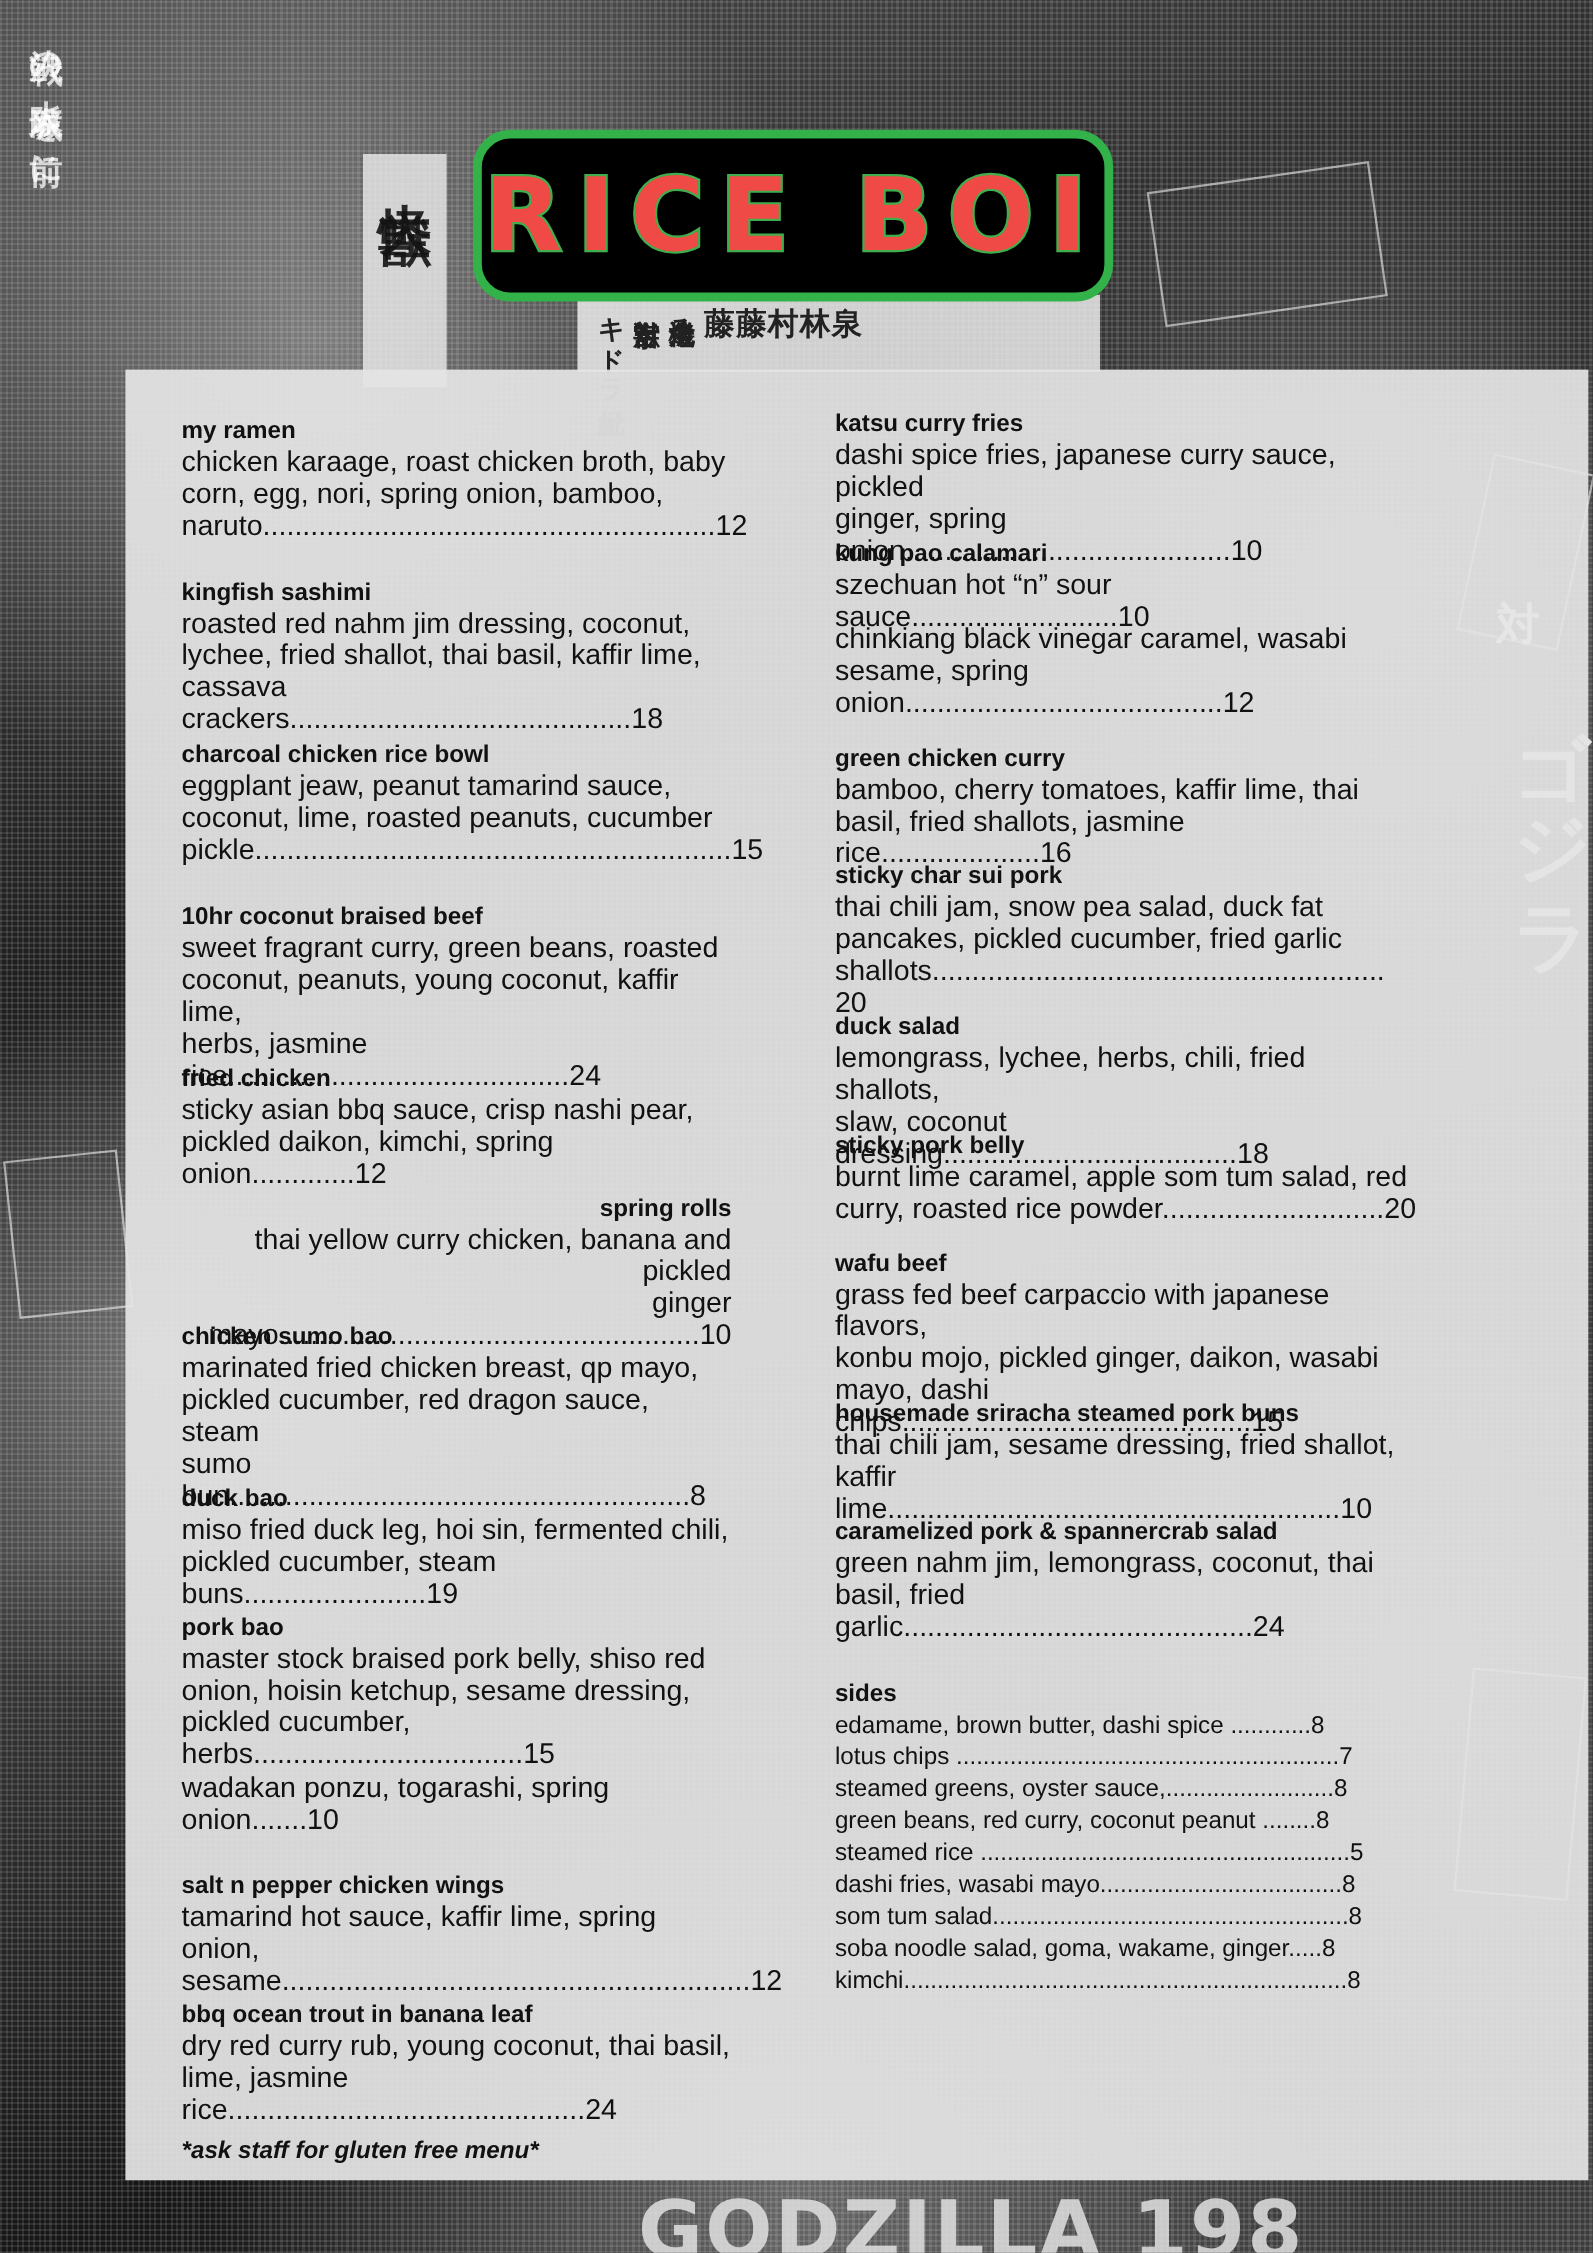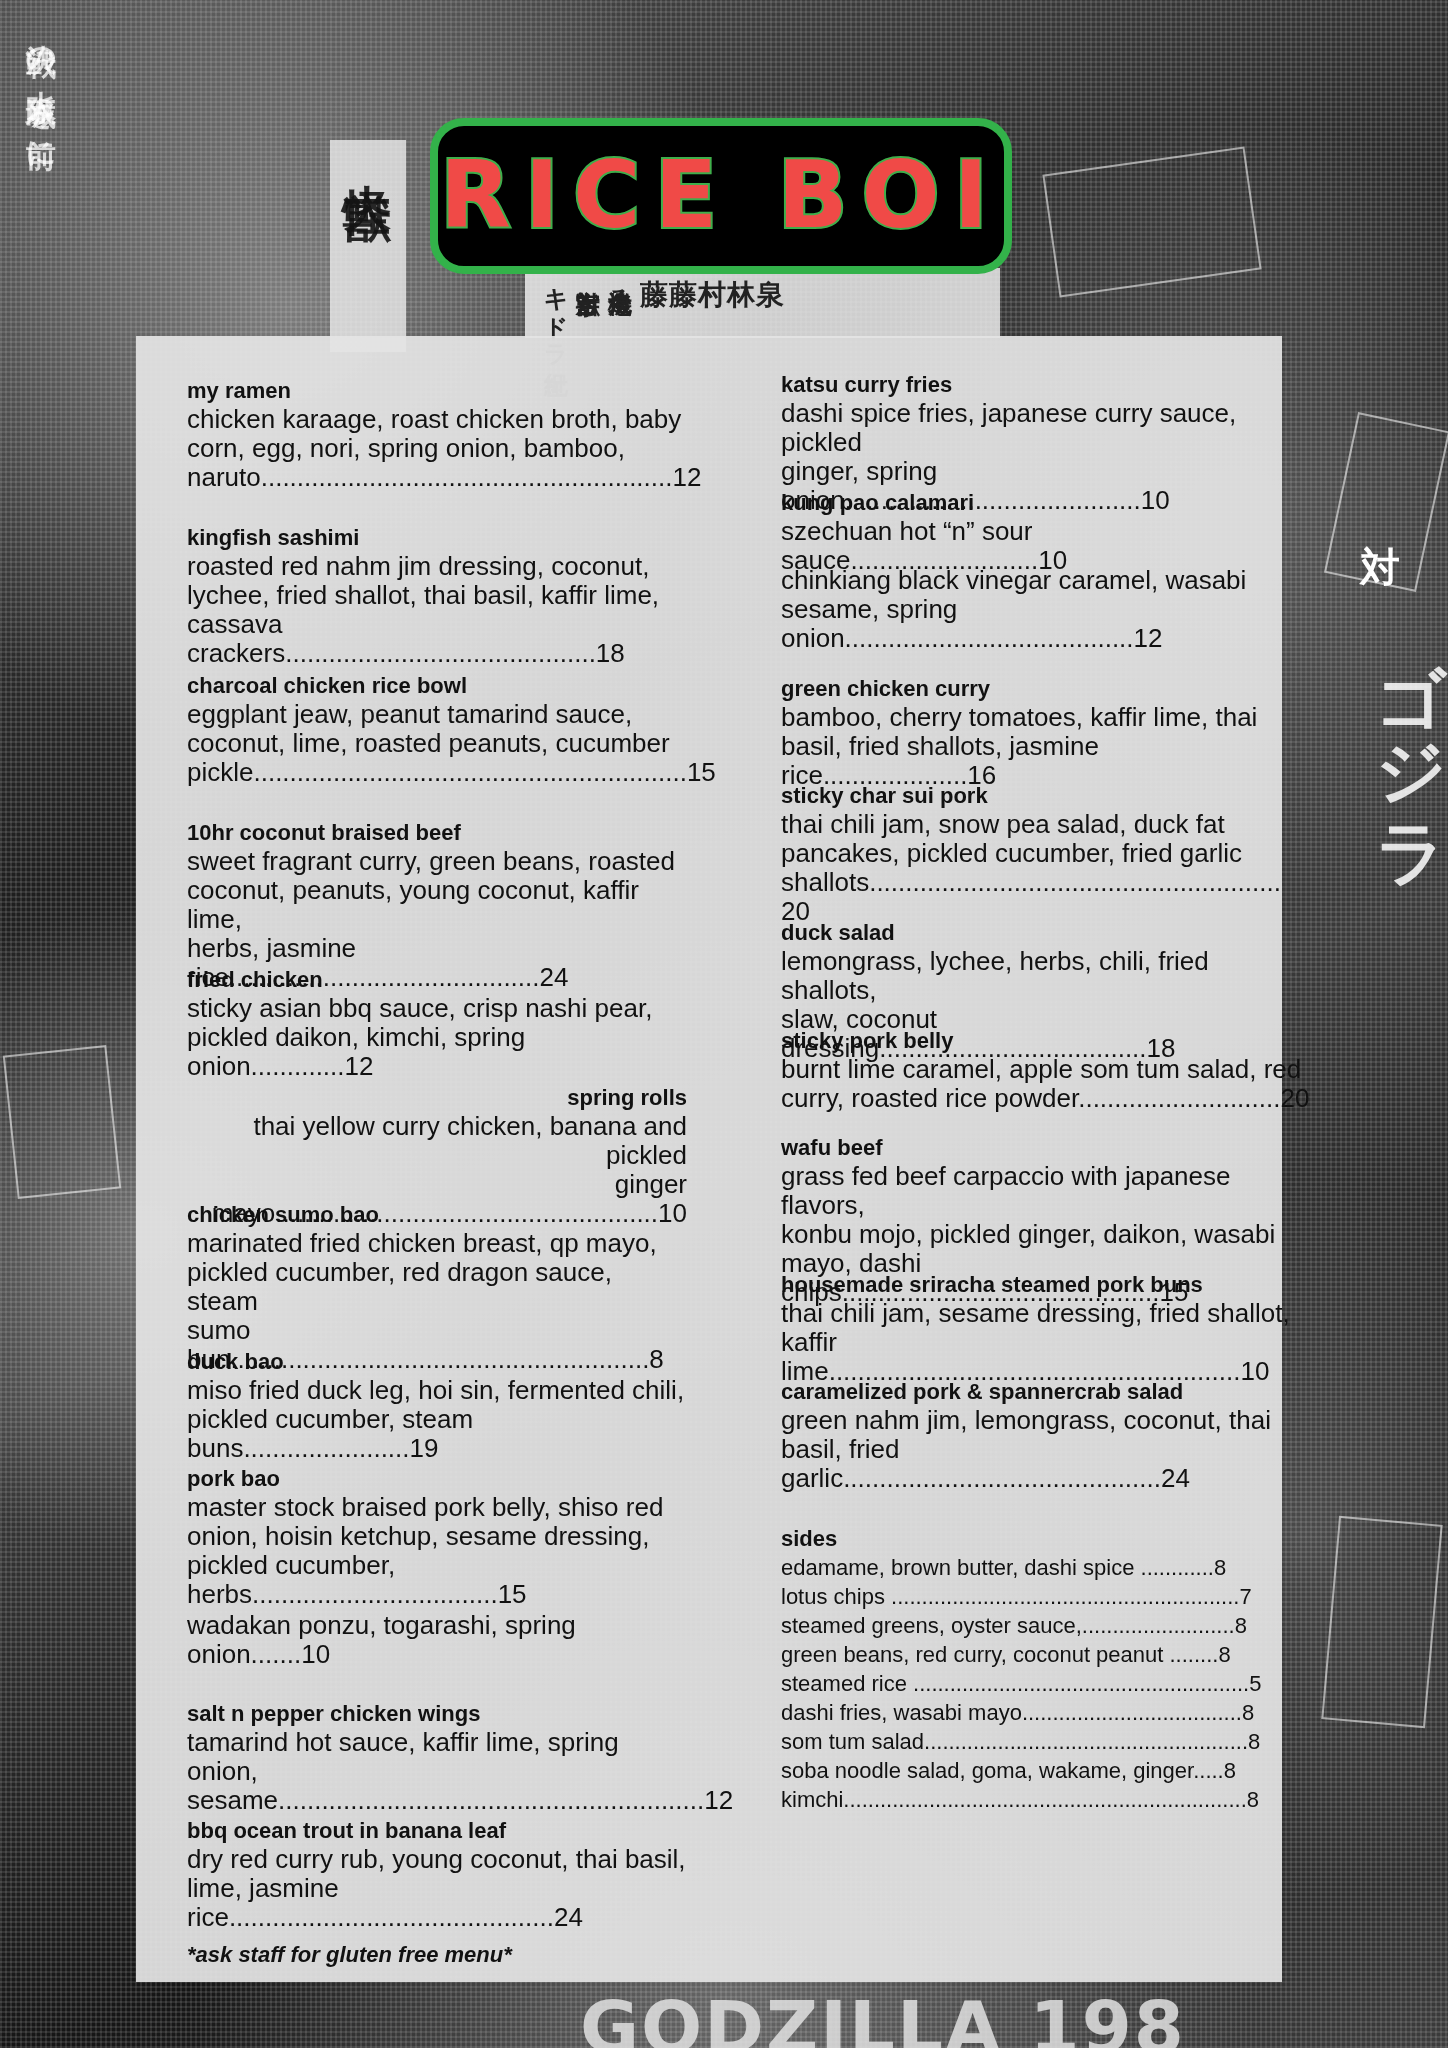--- a/index.html
+++ b/index.html
@@ -45,21 +45,21 @@
   }
   .logo-text {
     font-family: "DejaVu Sans", sans-serif; font-weight: bold;
     font-size: 92px; letter-spacing: 14px; color: #f04a47;
     -webkit-text-stroke: 4px #3fae4b; paint-order: stroke fill;
     line-height: 1;
   }
 
   
   .panel {
-    position: absolute; left: 136px; top: 336px; width: 1146px; height: 1646px;
+    position: absolute; left: 114px; top: 336px; width: 1330px; height: 1646px;
     background: rgba(228,228,228,0.93);
   }
   .col { position: absolute; top: 0; }
   .col-left { left: 51px; width: 500px; }
   .col-right { left: 645px; width: 530px; }
 
   .item { position: absolute; left: 0; width: 100%; }
   .item-name { font-weight: bold; font-size: 22px; line-height: 29px; color: #111; }
   .item-desc { font-size: 26px; line-height: 29px; color: #111; white-space: pre-line; }
 

